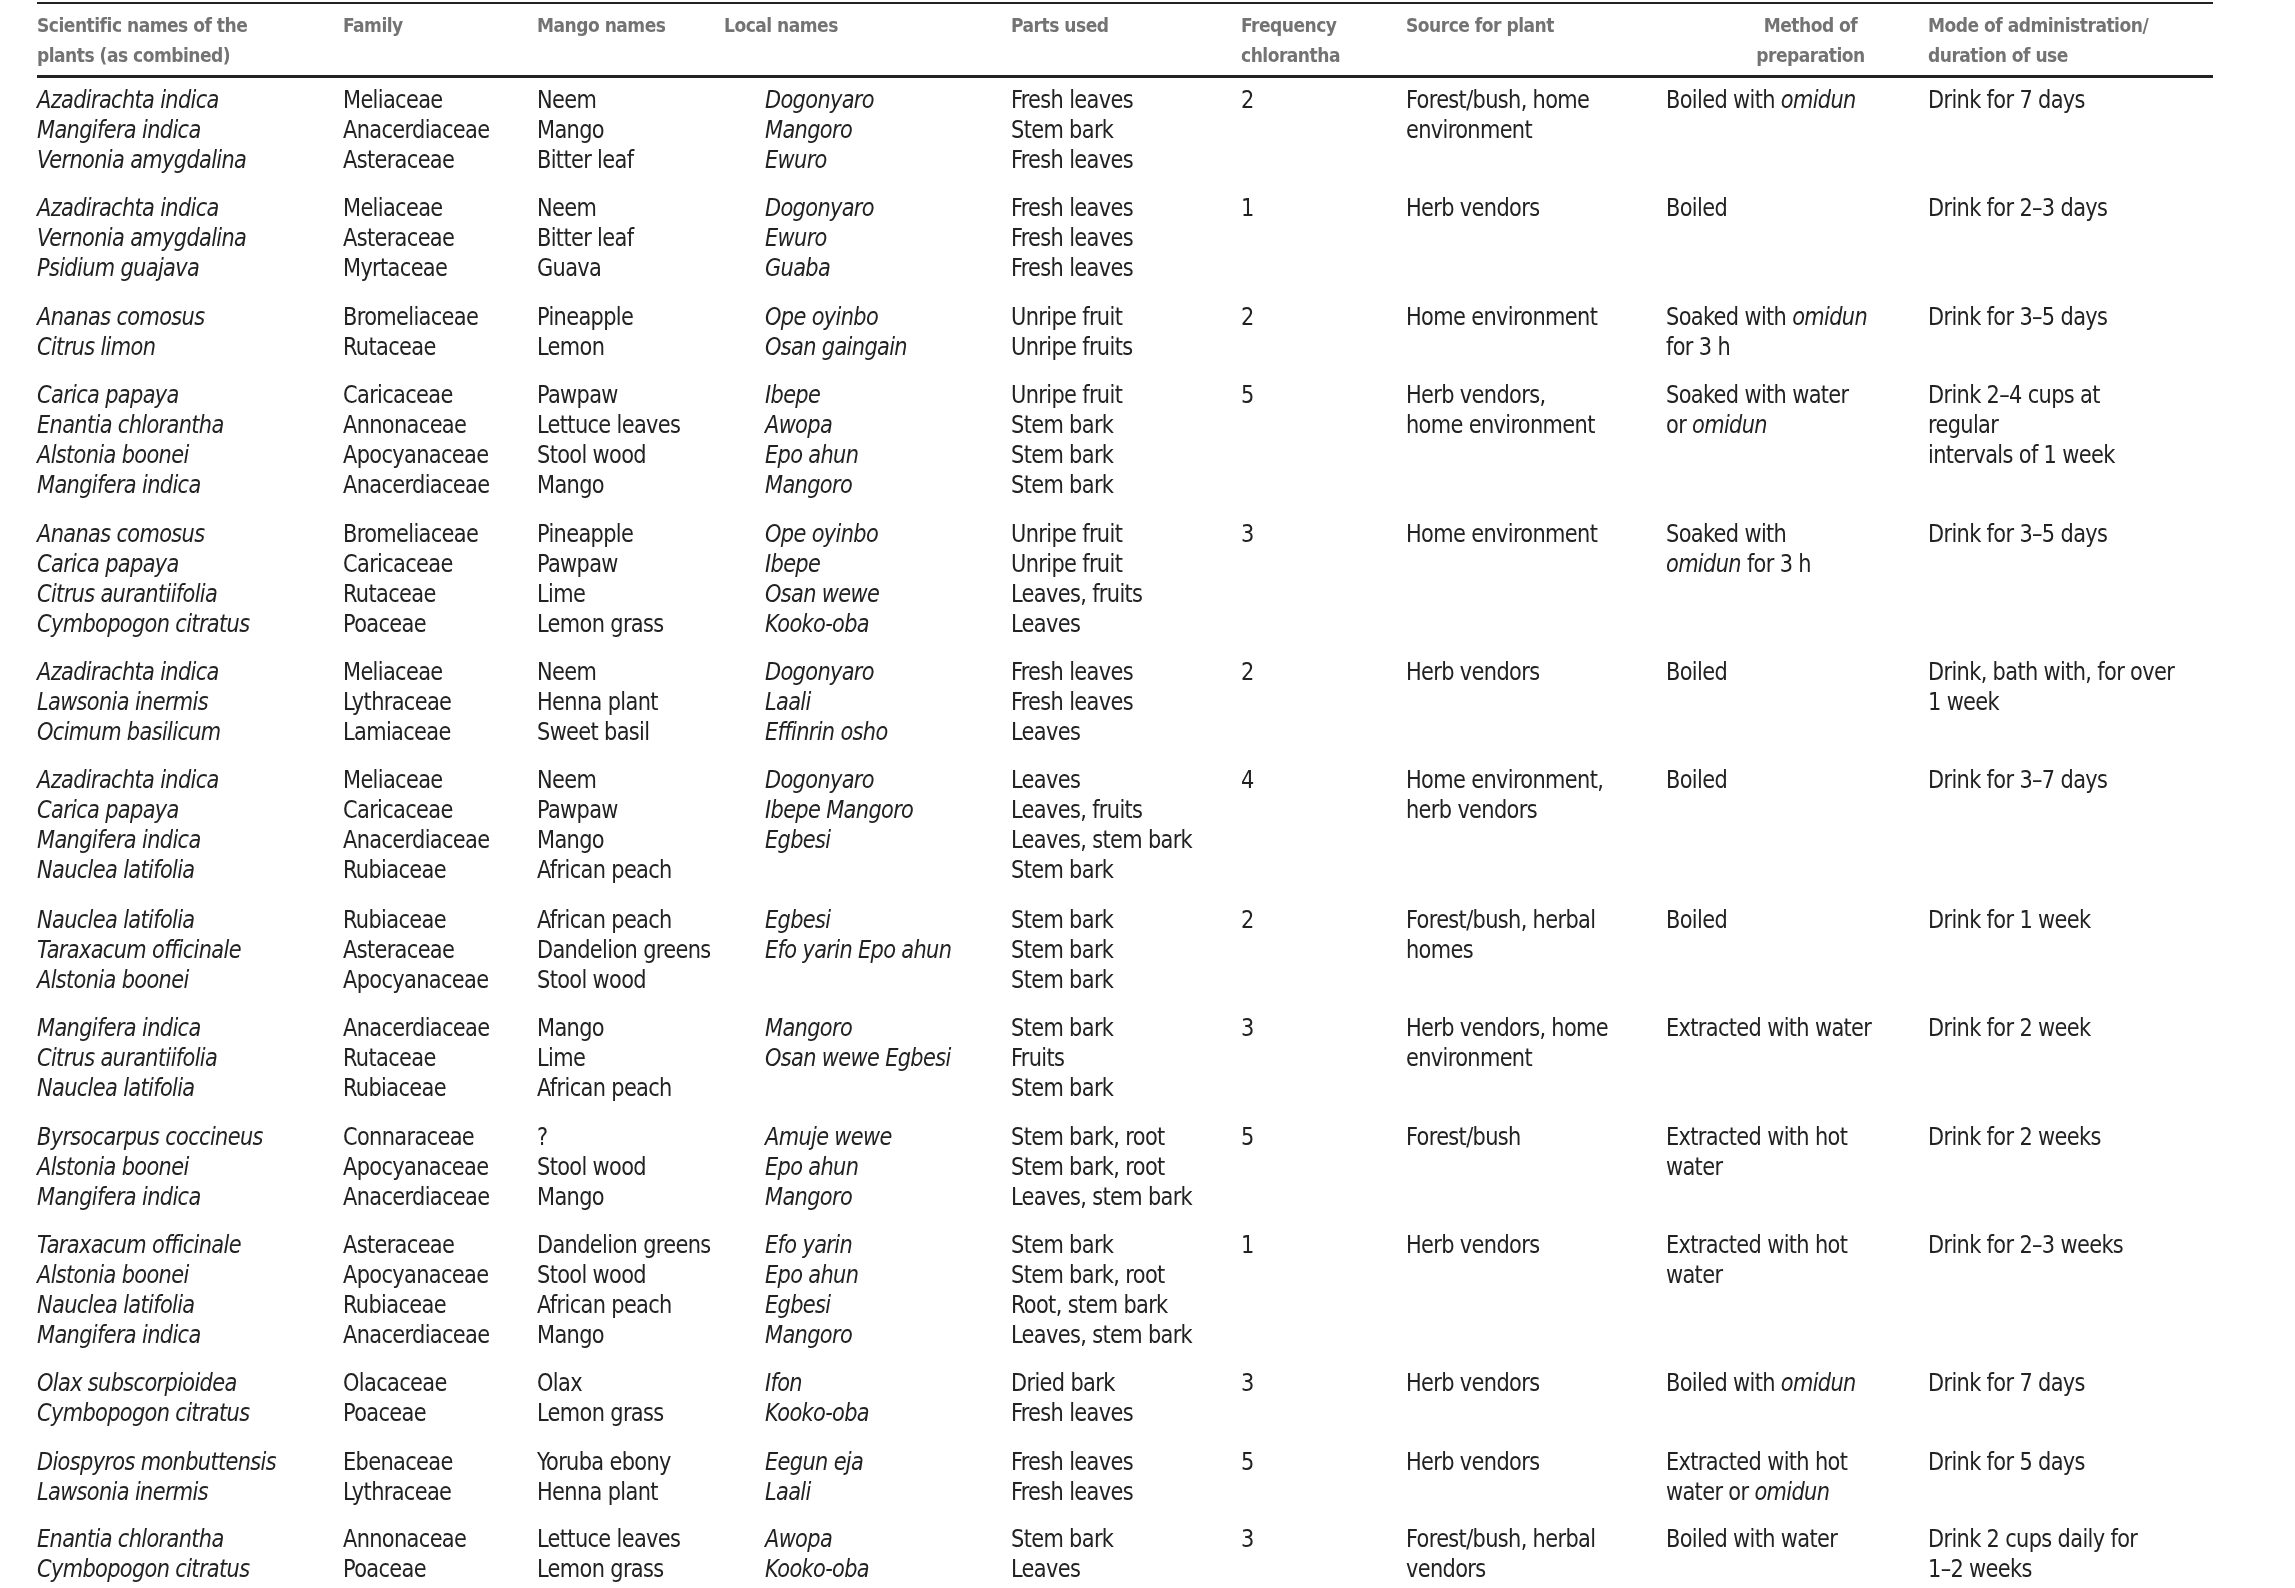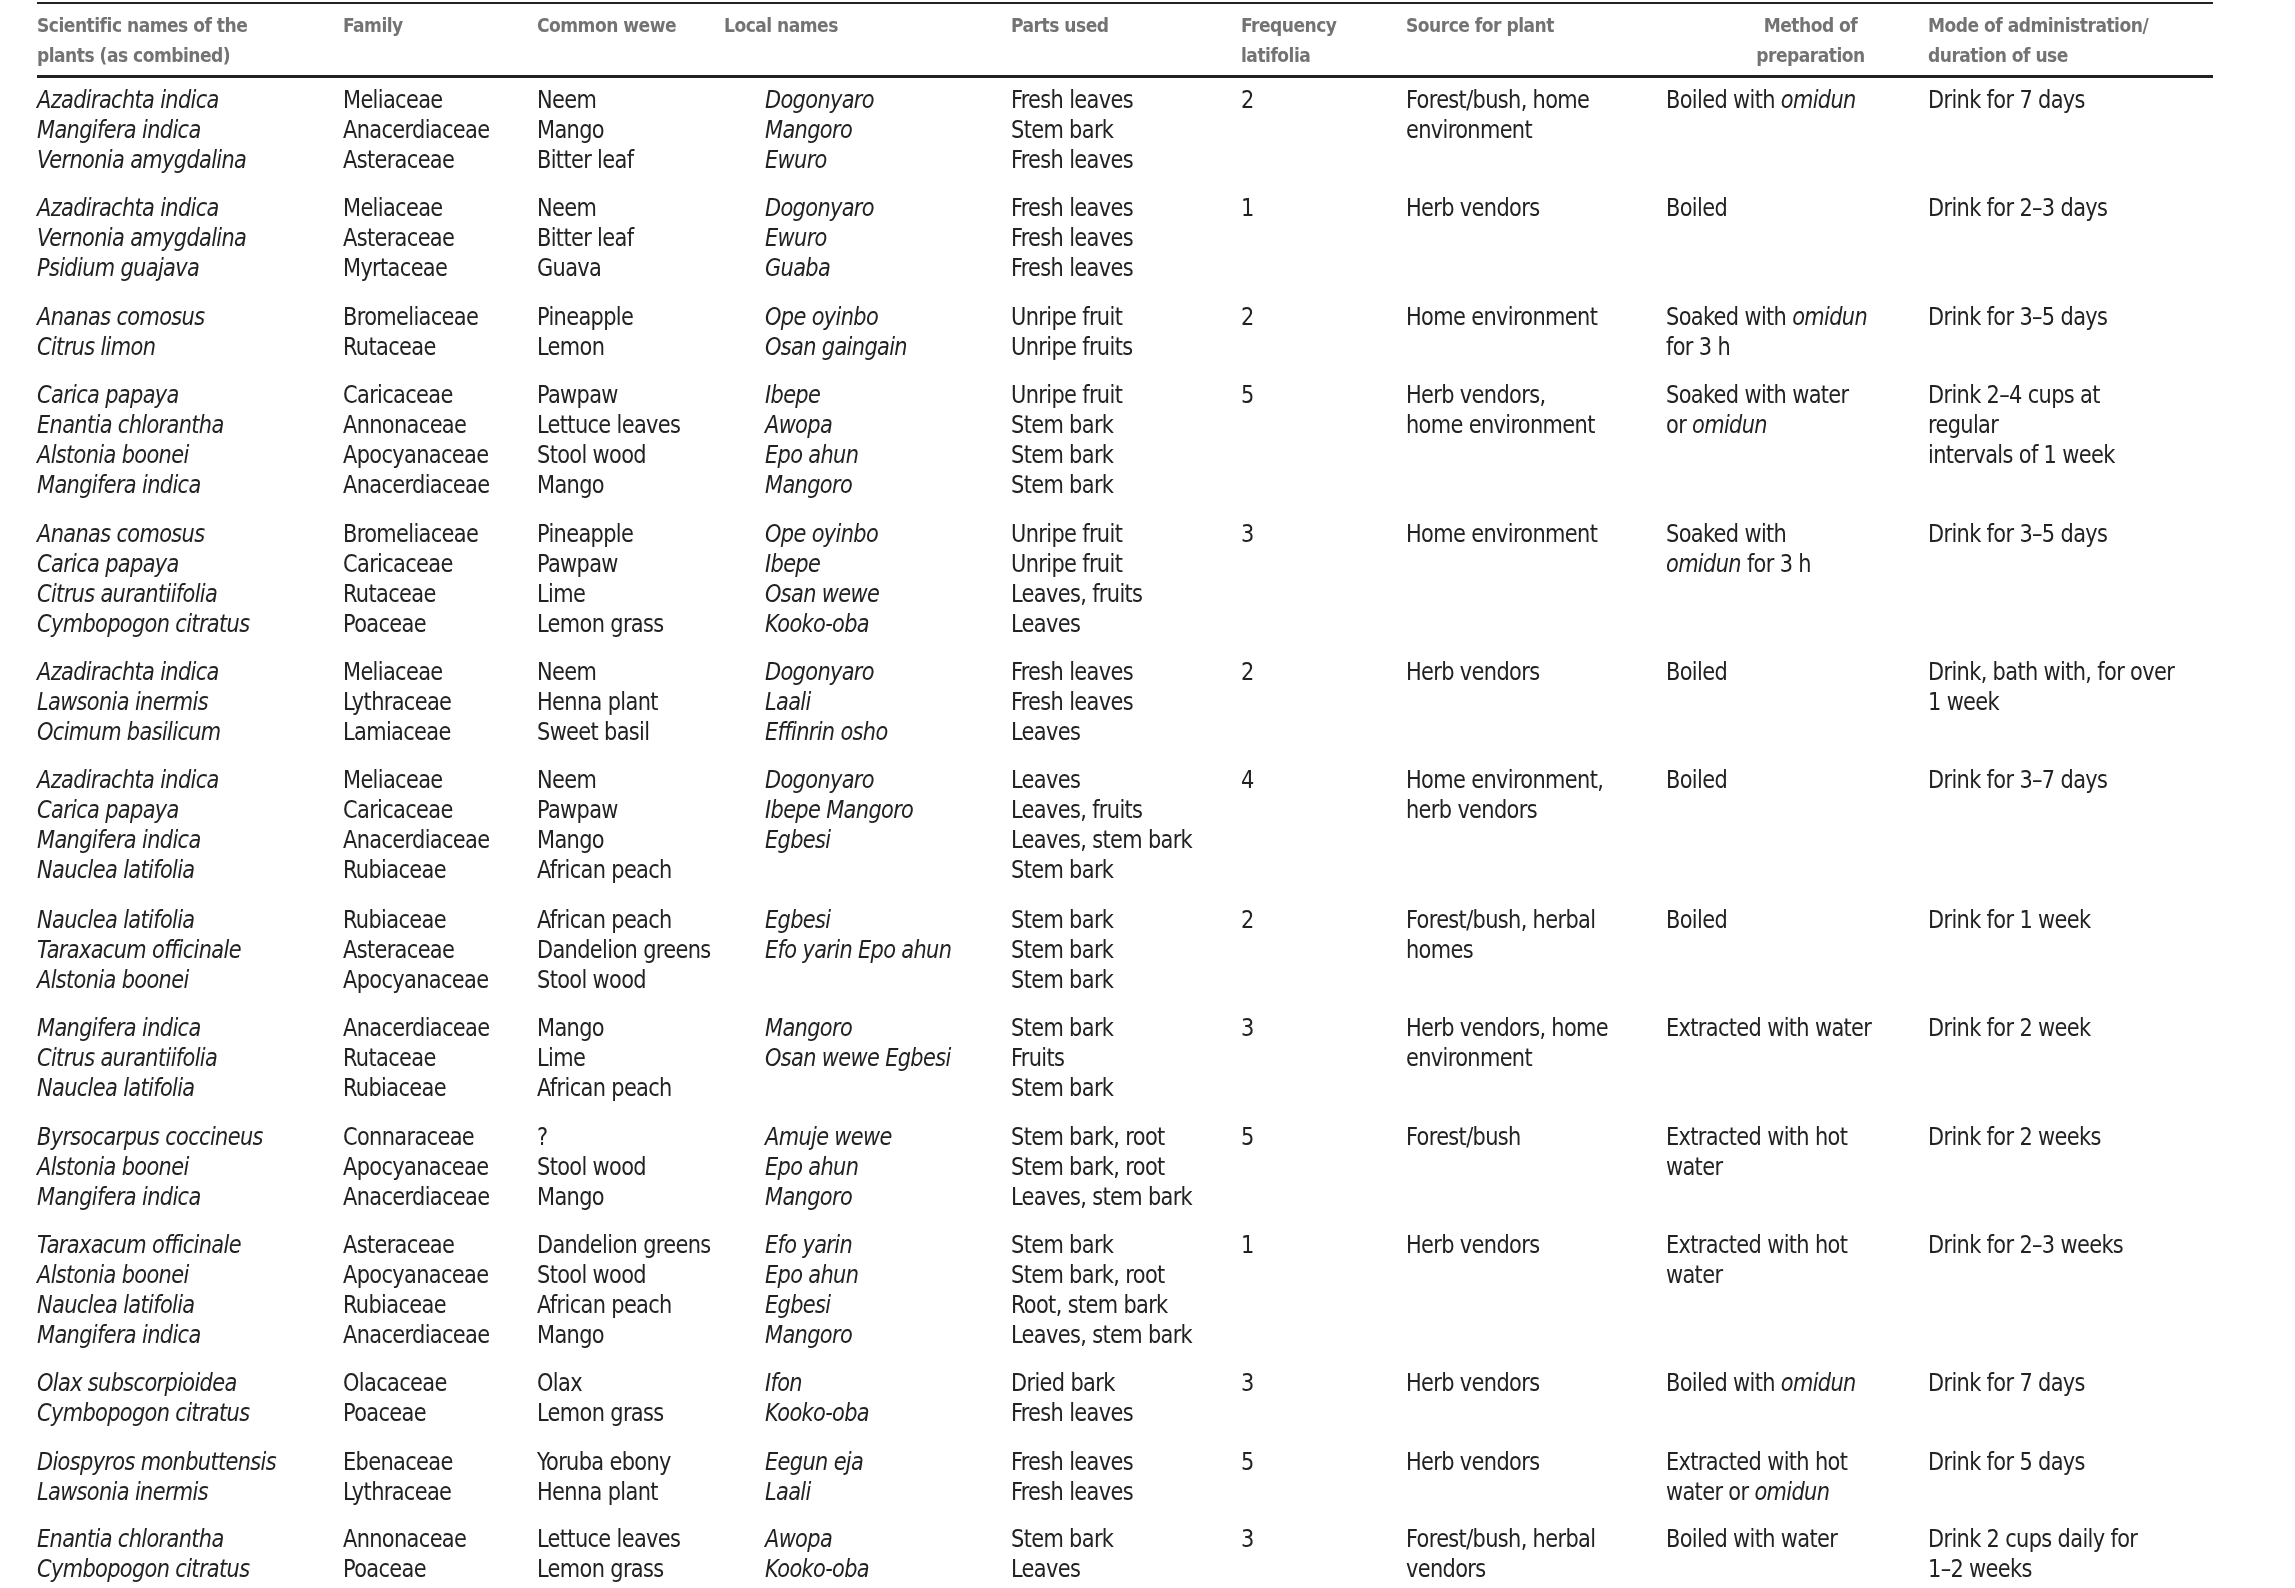--- a/index.html
+++ b/index.html
@@ -24,25 +24,25 @@
 </head>
 <body>
 
 <div id="doc">
   <div class="rule-top"></div>
 
   <div>
     <div class="hcell hc0">Scientific names of the
 plants (as combined)</div>
     <div class="hcell hc1">Family</div>
-    <div class="hcell hc2">Common wewe</div>
+    <div class="hcell hc2">Mango names</div>
     <div class="hcell hc3">Local names</div>
     <div class="hcell hc4">Parts used</div>
     <div class="hcell hc5">Frequency
-latifolia</div>
+chlorantha</div>
     <div class="hcell hc6">Source for plant</div>
     <div class="hcell hc7">Method of
 preparation</div>
     <div class="hcell hc8">Mode of administration/
 duration of use</div>
   </div>
 
   <div class="rule-head"></div>
 
   <div id="rows">

